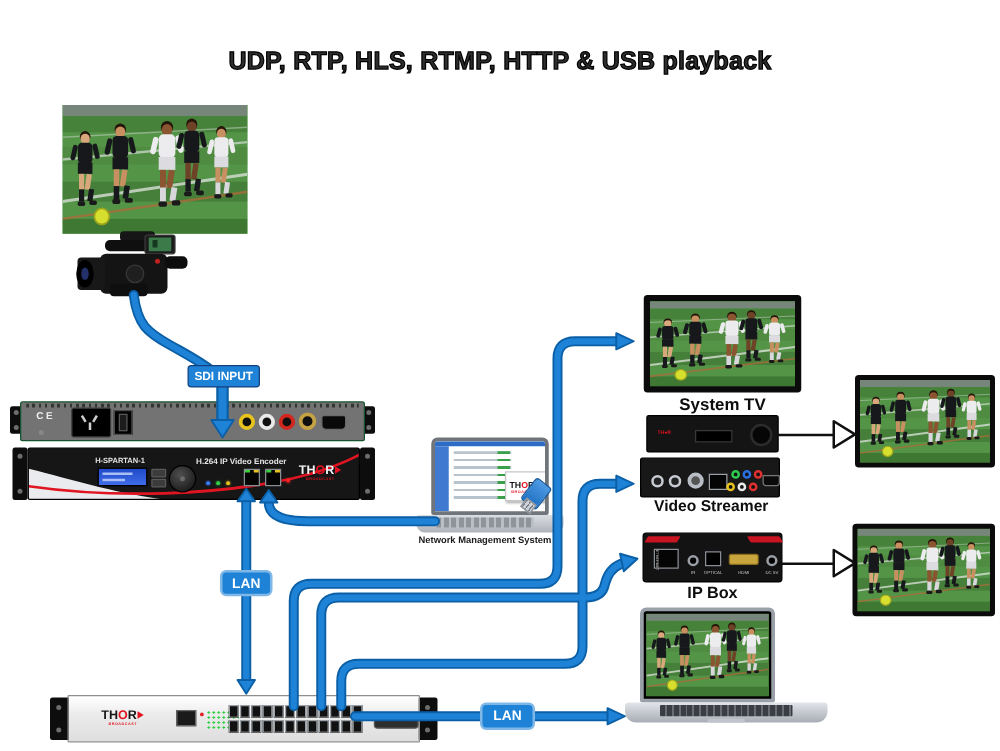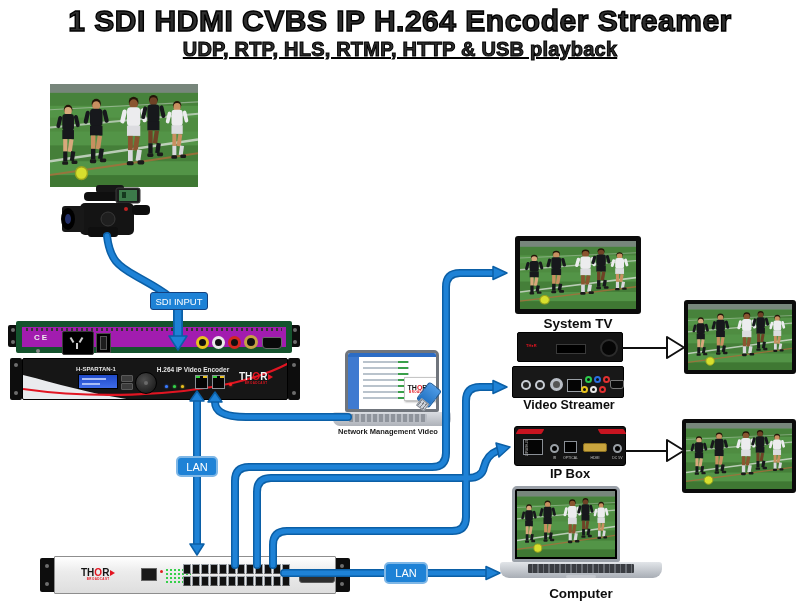--- a/index.html
+++ b/index.html
@@ -18,57 +18,57 @@
 
   
   .title{
     left:0;top:4px;width:800px;text-align:center;
     font-size:30px;font-weight:800;letter-spacing:.5px;
     color:#2e2e2e;-webkit-text-stroke:1.4px #000;
   }
   .subtitle{
     left:0;top:38px;width:800px;text-align:center;
     font-size:20px;font-weight:800;letter-spacing:.2px;
-    color:#2e2e2e;text-decoration:underline;-webkit-text-stroke:1px #000;
+    color:#2e2e2e;-webkit-text-stroke:1px #000;
   }
 
   
   .scene{overflow:hidden;background:#4f9140;}
   .scene svg{display:block;width:100%;height:100%;}
 
   
   .caption{
     text-align:center;font-weight:800;color:#0d0d0d;font-size:13px;
     text-shadow:-1px -1px 0 #fff,1px -1px 0 #fff,-1px 1px 0 #fff,1px 1px 0 #fff,0 0 2px #fff;
     z-index:20;
   }
   .caption-sm{ text-align:center;font-weight:700;color:#1a1a1a;font-size:7.5px;z-index:20; }
 
   
   .bluelabel{
-    background:var(--cable-blue);color:#fff;font-weight:400;text-align:left;
+    background:var(--cable-blue);color:#fff;font-weight:700;text-align:left;
     border-radius:5px;z-index:50;display:flex;align-items:center;justify-content:center;
   }
   .lan-label{width:42px;height:21px;font-size:11px;border:2px solid #7fb7e6;box-sizing:border-box;}
   .sdi-label{width:58px;height:18px;font-size:9.5px;border:1.5px solid #14407e;box-sizing:border-box;border-radius:3px;}
 
   
   .cables{left:0;top:0;z-index:40;pointer-events:none;}
   .cable-under{stroke:var(--cable-dark);stroke-width:8;fill:none;stroke-linecap:round;stroke-linejoin:round;}
   .cable-over{stroke:var(--cable-blue);stroke-width:5;fill:none;stroke-linecap:round;stroke-linejoin:round;}
   .head{fill:var(--cable-blue);stroke:var(--cable-dark);stroke-width:1.5;stroke-linejoin:round;}
   .blk{stroke:#101010;stroke-width:2;}
   .hollow{fill:#fff;stroke:#101010;stroke-width:2;stroke-linejoin:round;}
 
   
   .rack-flange{position:absolute;background:#0d0d0d;border-radius:2px;}
   .screw{position:absolute;width:4px;height:4px;border-radius:50%;background:#6d6d6d;}
   .encoder-back-body{
-    position:absolute;left:8px;top:1px;width:276px;height:32px;background:#a21caf;
-    border:6px solid #14532d;border-radius:2px;box-sizing:border-box;
+    position:absolute;left:8px;top:1px;width:276px;height:32px;background:#737373;
+    border:1px solid #14532d;border-radius:2px;box-sizing:border-box;
   }
   .encoder-back-body::before{
     content:"";position:absolute;left:4px;top:1px;right:4px;height:3px;
     background:repeating-linear-gradient(90deg,#343434 0 2px,transparent 2px 5px);
   }
   .ce{color:#eee;font-size:8px;font-weight:700;letter-spacing:2px;}
   .inlet{background:#000;border:1.5px solid #3c3c3c;border-radius:2px;}
   .inlet i{position:absolute;background:#cfcfcf;width:2px;height:6px;}
   .pswitch{background:#000;border:1px solid #4a4a4a;}
   .pswitch i{position:absolute;left:3px;top:2px;width:5px;height:12px;background:#1c1c1c;border:1px solid #555;}
@@ -131,21 +131,20 @@
   .led-grid{position:absolute;background-image:radial-gradient(var(--led-green) 34%,rgba(0,0,0,0) 40%);background-size:4px 4px;}
   .port-grid{position:absolute;display:grid;grid-template-columns:repeat(12,8px);grid-template-rows:repeat(2,10px);gap:2px 1px;}
   .port-grid .rj45{background:#111;border:1px solid #9aa0a6;border-bottom-color:#555;box-sizing:border-box;}
   .vent{position:absolute;background:#2e2e2e;border:1px solid #5a5a5a;border-radius:3px;}
 </style>
 </head>
 <body>
 
 <div id="stage">
 
-  <div class="abs title">1 SDI HDMI CVBS IP H.264 Encoder Streamer</div>
   <div class="abs subtitle">UDP, RTP, HLS, RTMP, HTTP &amp; USB playback</div>
 
   <div class="abs scene soccer-scene" style="left:50px;top:84px;width:148px;height:103px;">
       <svg viewBox="0 0 160 104" preserveAspectRatio="none">
     <rect width="160" height="104" fill="#539447"></rect>
     <rect width="160" height="9" fill="#77867b"></rect>
     <rect y="9" width="160" height="13" fill="#47823b"></rect>
     <rect y="34" width="160" height="14" fill="#4f8c41"></rect>
     <rect y="62" width="160" height="16" fill="#457f39"></rect>
     <rect y="92" width="160" height="12" fill="#3f7833"></rect>
@@ -319,21 +318,21 @@
       <div class="nms-rows"></div>
       <div class="nms-rows2"></div>
       <div class="nms-badge">
         <span class="thor-logo light" style="font-size:7px;"><span class="t">TH</span><span class="o">O</span><span class="t">R</span><span class="hammer"></span><span class="sub">BROADCAST</span></span>
       </div>
     </div>
     <div class="nms-deck"></div>
     <div class="nms-keys"></div>
     <div class="rj45c"></div>
   </div>
-  <div class="abs caption-sm" style="left:322px;top:427px;width:132px;">Network Management Video</div>
+  <div class="abs caption-sm" style="left:322px;top:427px;width:132px;">Network Management System</div>
 
   <div class="abs tvframe" style="left:515px;top:236px;width:126px;height:78px;">
     <div class="abs scene soccer-scene" style="left:5px;top:5px;width:116px;height:68px;">
         <svg viewBox="0 0 160 104" preserveAspectRatio="none">
     <rect width="160" height="104" fill="#539447"></rect>
     <rect width="160" height="9" fill="#77867b"></rect>
     <rect y="9" width="160" height="13" fill="#47823b"></rect>
     <rect y="34" width="160" height="14" fill="#4f8c41"></rect>
     <rect y="62" width="160" height="16" fill="#457f39"></rect>
     <rect y="92" width="160" height="12" fill="#3f7833"></rect>
@@ -715,21 +714,20 @@
     <rect x="6.6" y="39.4" width="4.6" height="2.6" rx="1" fill="#1a1a1a"></rect>
   </g>
     <circle cx="34" cy="90" r="6.5" fill="#d6df2e" stroke="#9aa31e" stroke-width="1.5"></circle>
   </svg>
         </div>
     </div>
     <div class="abs" style="left:0;top:76px;width:162px;height:16px;background:linear-gradient(#e2e5e9,#a8adb5);border-radius:3px 3px 9px 9px;"></div>
     <div class="abs" style="left:28px;top:78px;width:106px;height:9px;background:repeating-linear-gradient(90deg,#3a3d42 0 4px,#6a6e74 4px 5.5px);border-radius:1px;"></div>
     <div class="abs" style="left:66px;top:89px;width:30px;height:3px;background:#c2c6cc;border-radius:2px;"></div>
   </div>
-  <div class="abs caption" style="left:500px;top:586px;width:162px;font-size:13.5px;">Computer</div>
 
   <div class="abs" style="left:40px;top:554px;width:310px;height:42px;">
     <div class="rack-flange" style="left:0;top:4px;width:16px;height:34px;">
       <span class="screw" style="left:5px;top:6px;"></span>
       <span class="screw" style="left:5px;top:24px;"></span>
     </div>
     <div class="rack-flange" style="left:294px;top:4px;width:16px;height:34px;">
       <span class="screw" style="left:6px;top:6px;"></span>
       <span class="screw" style="left:6px;top:24px;"></span>
     </div>

